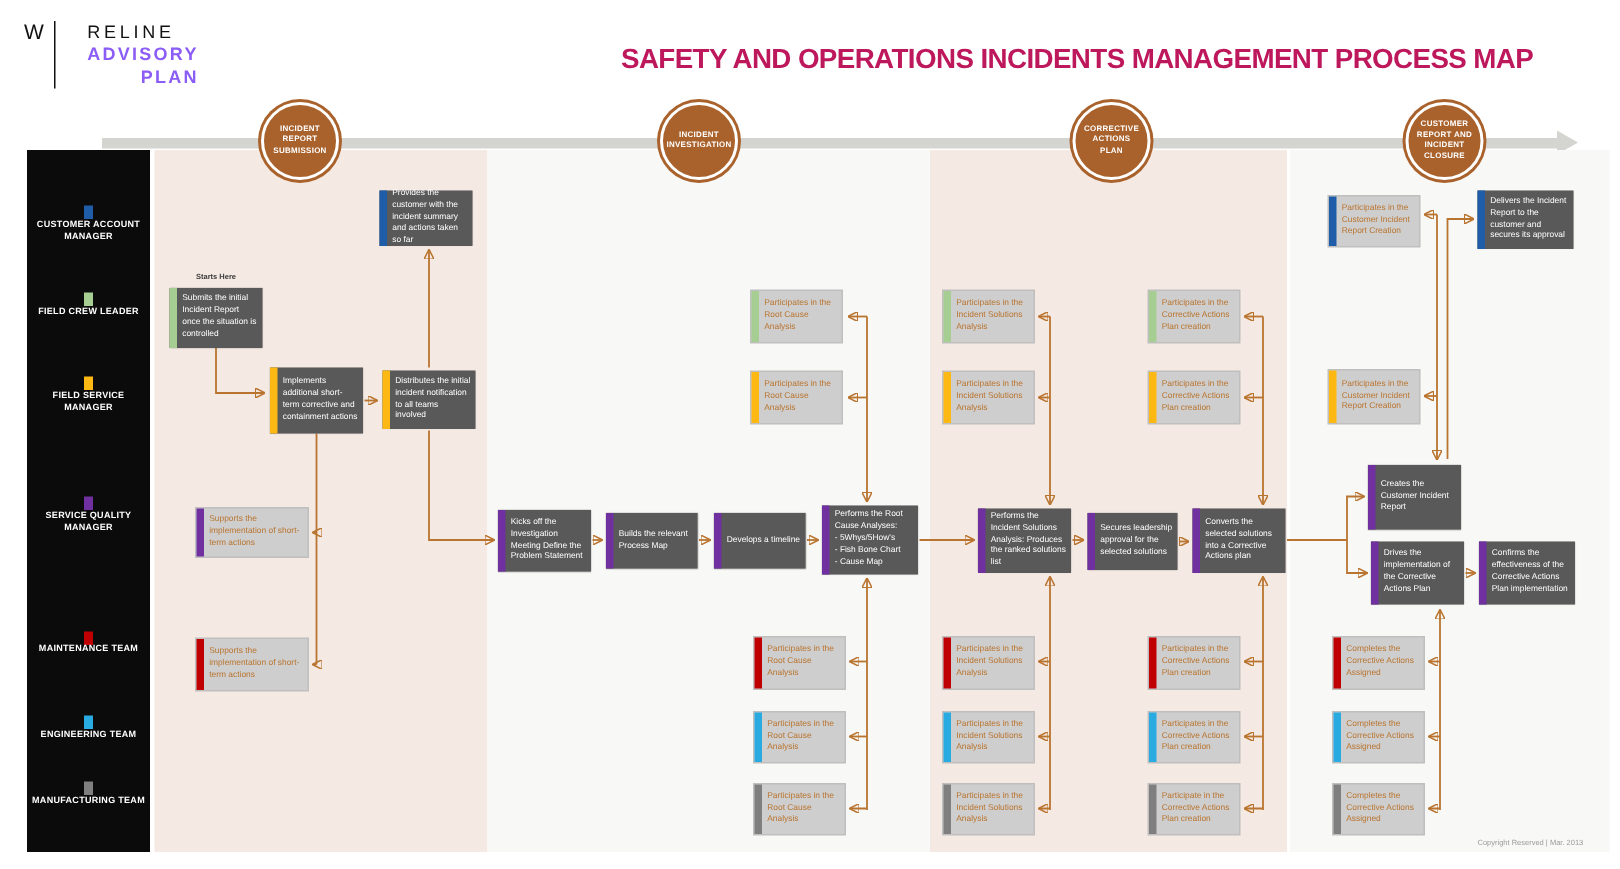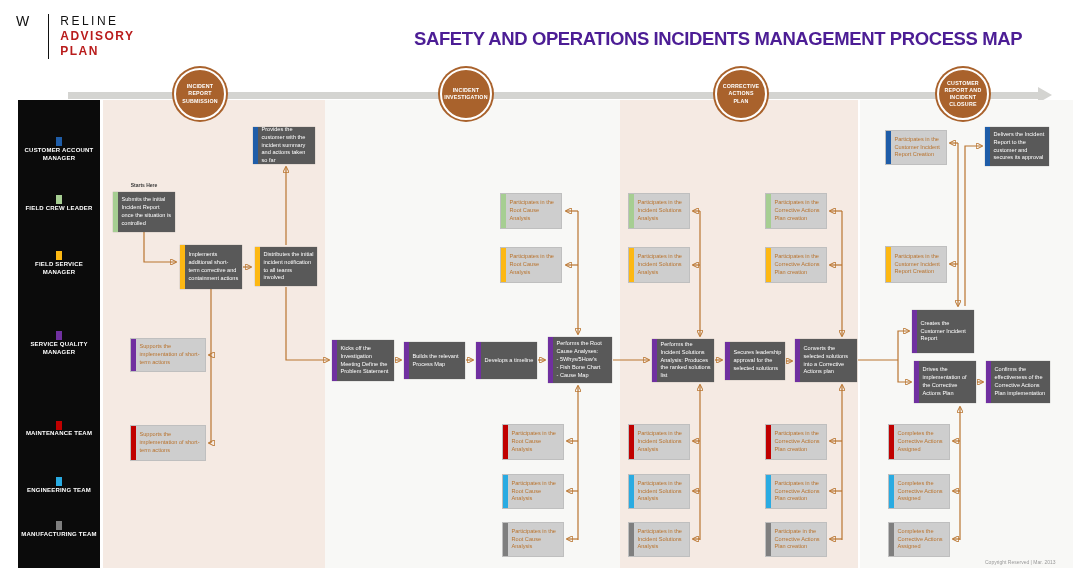--- a/index.html
+++ b/index.html
@@ -2,25 +2,25 @@
 <html><head>
 <meta charset="utf-8">
 <style>
   html,body{margin:0;padding:0;background:#ffffff;}
   #canvas{position:relative;width:1080px;height:579px;background:#ffffff;overflow:hidden;
           font-family:"Liberation Sans", sans-serif;}
 
   
   #logo{position:absolute;left:16px;top:14px;display:flex;align-items:flex-start;}
   #logo .w{font-size:14px;font-weight:400;letter-spacing:2px;color:#111;padding-right:5px;line-height:1;}
-  #logo .rest{border-left:1.5px solid #111;padding-left:11px;margin-left:12px;}
+  #logo .rest{border-left:1.5px solid #111;padding-left:21px;}
   #logo .l1{font-size:12px;font-weight:400;letter-spacing:2.5px;color:#111;line-height:1.25;}
-  #logo .l2,#logo .l3{font-size:12px;font-weight:700;letter-spacing:1.5px;color:#b91c1c;line-height:1.25;}
+  #logo .l2,#logo .l3{font-size:12px;font-weight:700;letter-spacing:1.5px;color:#8b5cf6;line-height:1.25;text-align:right;}
   #title{position:absolute;left:414px;top:28px;width:650px;font-size:18.5px;font-weight:700;
-         letter-spacing:-0.4px;color:#4c1d95;white-space:nowrap;}
+         letter-spacing:-0.4px;color:#be185d;white-space:nowrap;}
 
   
   #timeline-bar{position:absolute;left:68px;top:92px;width:972px;height:7px;background:#d4d4d1;}
   #timeline-arrowhead{position:absolute;left:1038px;top:87px;width:0;height:0;
          border-top:8px solid transparent;border-bottom:8px solid transparent;border-left:14px solid #d4d4d1;}
   .phase-circle{position:absolute;width:52px;height:52px;border-radius:50%;background:#a9622c;
          border:2px solid #fff;box-shadow:0 0 0 2px #a9622c;display:flex;align-items:center;justify-content:center;
          text-align:center;color:#fff;font-size:5.3px;font-weight:700;line-height:1.35;letter-spacing:.2px;
          padding:4px;box-sizing:border-box;z-index:5;}
 

